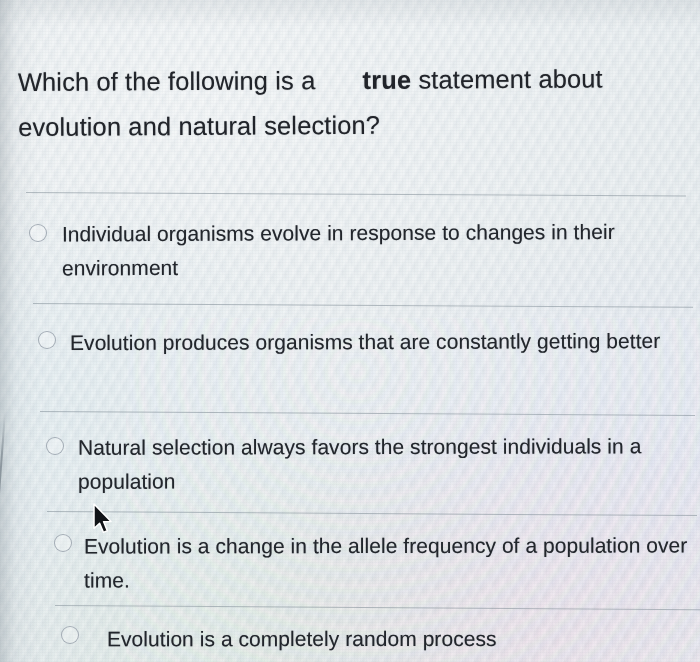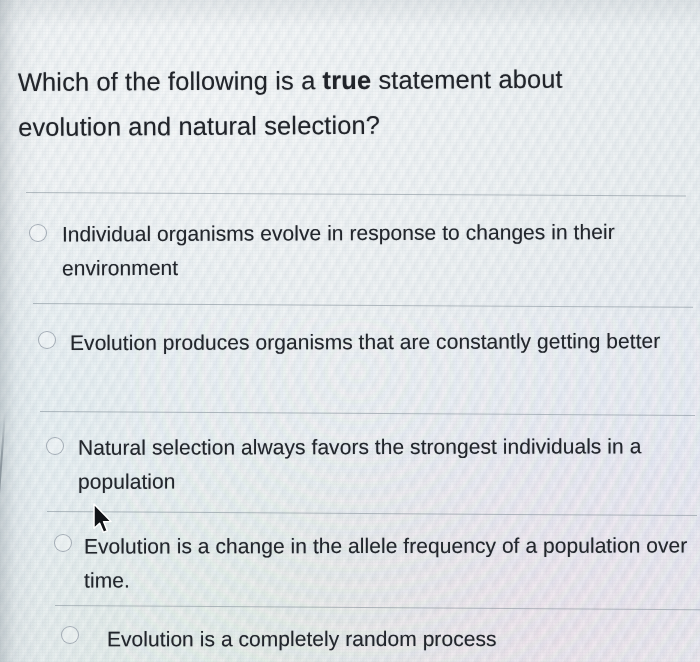--- a/index.html
+++ b/index.html
@@ -108,21 +108,21 @@
     left: 18px;
     top: 58px;
     width: 650px;
     font-size: 25.5px;
     line-height: 45px;
     color: #21242a;
     letter-spacing: 0.1px;
     transform: rotate(-0.35deg);
     text-shadow: 0 0 1.1px rgba(40,46,54,0.45);
   }
-  .question b { font-weight: bold; }
+  .question b { font-weight: bold; margin-left: 40px; }
 
   .options {
     position: absolute;
     left: 0;
     top: 0;
     width: 700px;
   }
 
   .opt {
     position: absolute;

